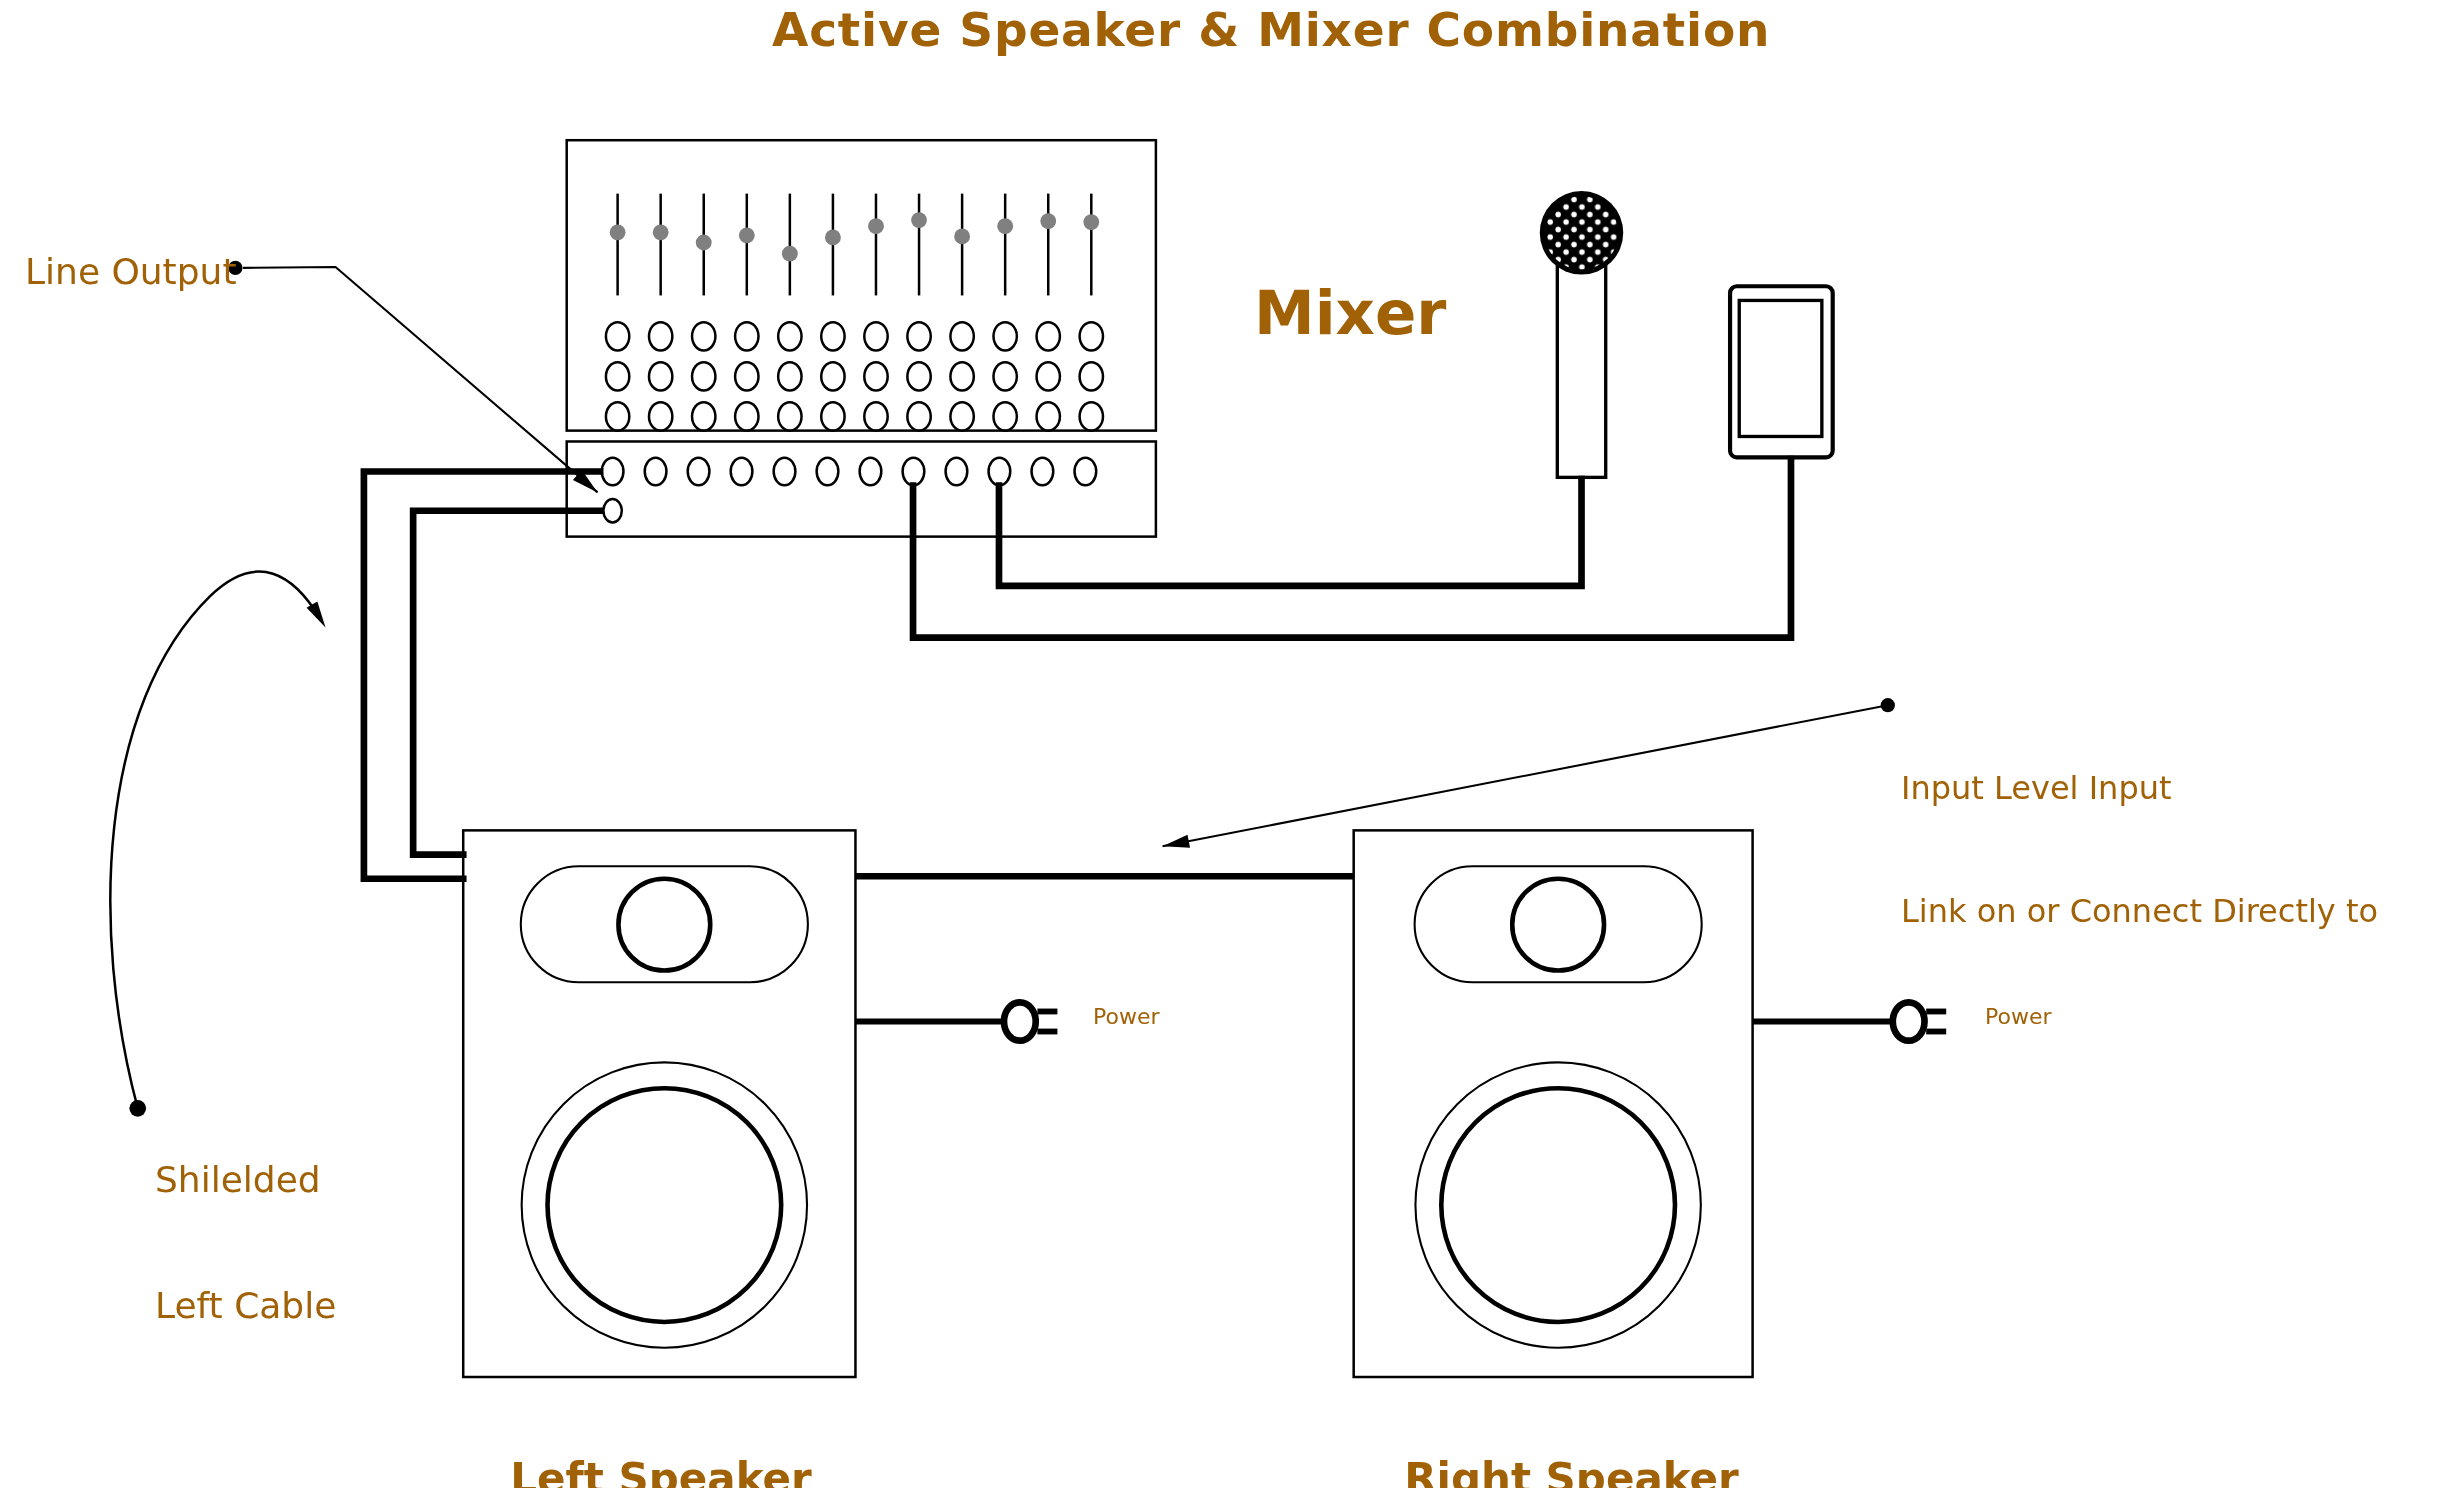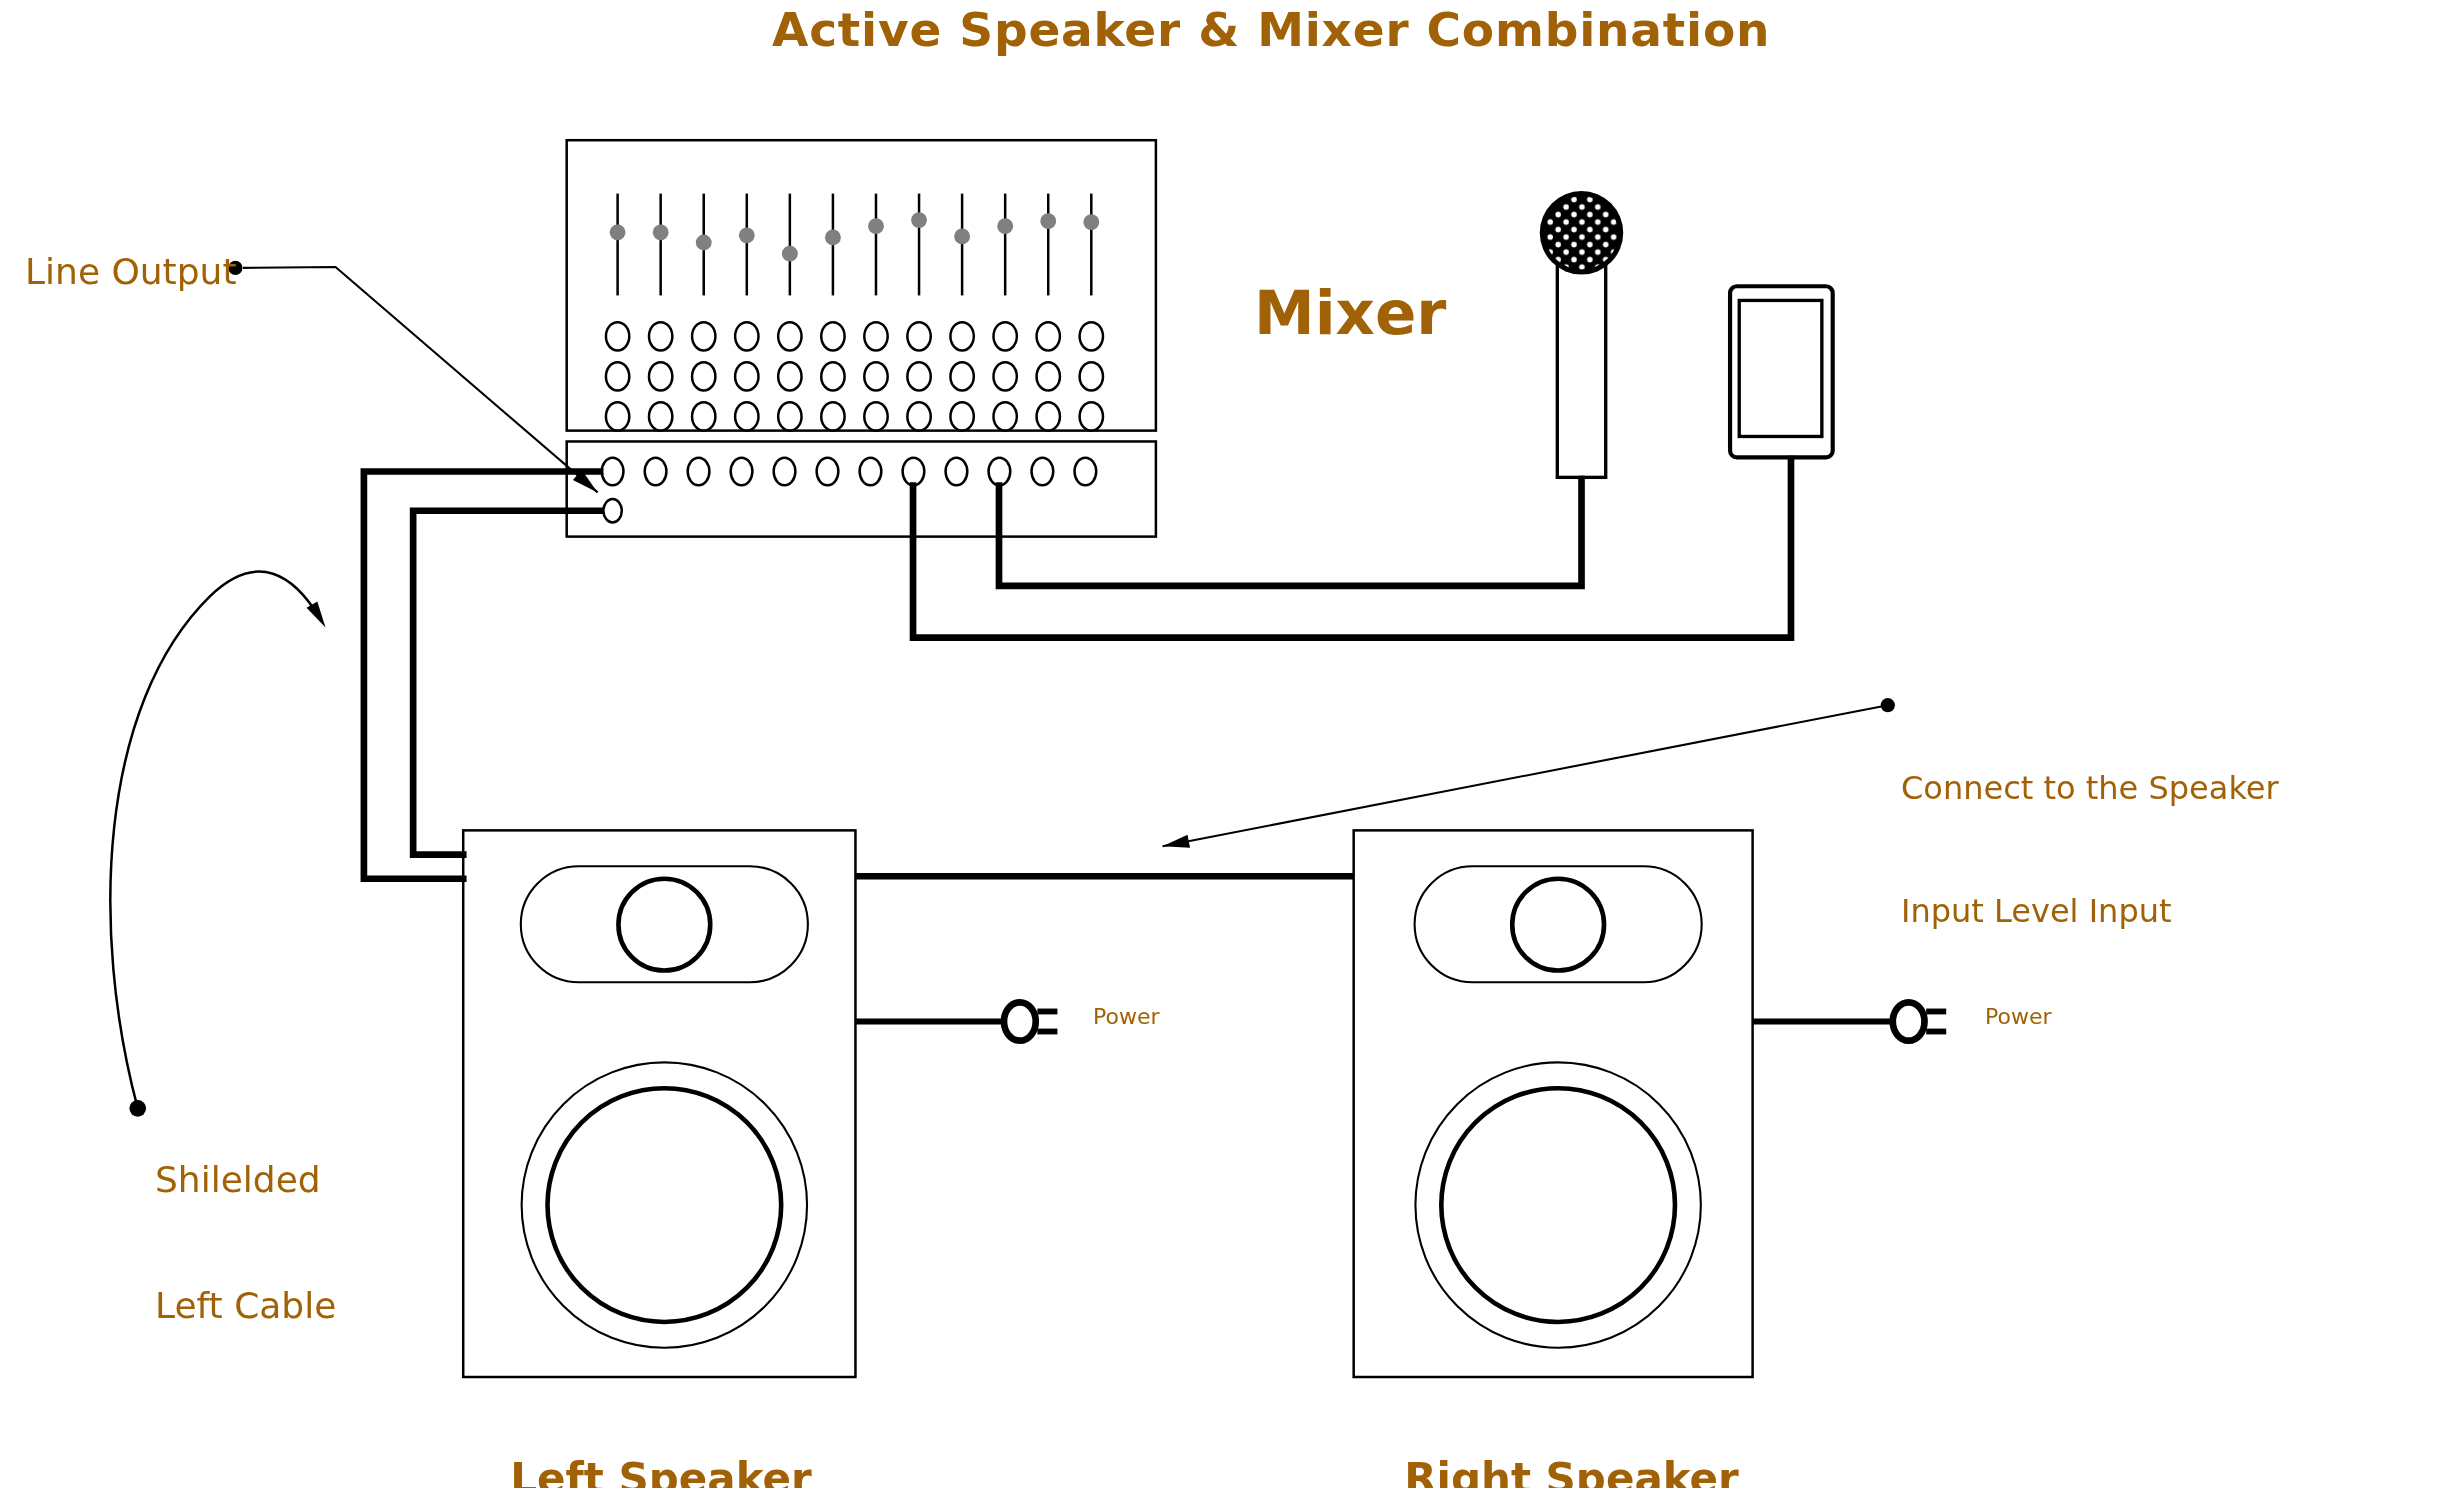--- a/index.html
+++ b/index.html
@@ -174,22 +174,22 @@
     <polygon points="390,752 367.3,728.3 380.2,720.7" fill="#000"></polygon>
   </svg>
 
   <div class="label t-title" style="left:772px;top:1.7px;">Active Speaker &amp; Mixer Combination</div>
 
   <div class="label t-mixer" style="left:1254px;top:277px;">Mixer</div>
 
   <div class="label t-lineout" style="left:25px;top:251px;">Line Output</div>
 
   <div class="label t-note" style="left:1901px;top:686px;">
-    <div>Connect to the Speaker</div>
     <div>Input Level Input</div>
+    <div>Link on or Connect Directly to</div>
   </div>
 
   <div class="label t-shield" style="left:155px;top:1075px;">
     <div>Shilelded</div>
     <div>Left Cable</div>
   </div>
 
   <div class="label t-power" style="left:1093px;top:1004px;">Power</div>
   <div class="label t-power" style="left:1985px;top:1004px;">Power</div>
 

